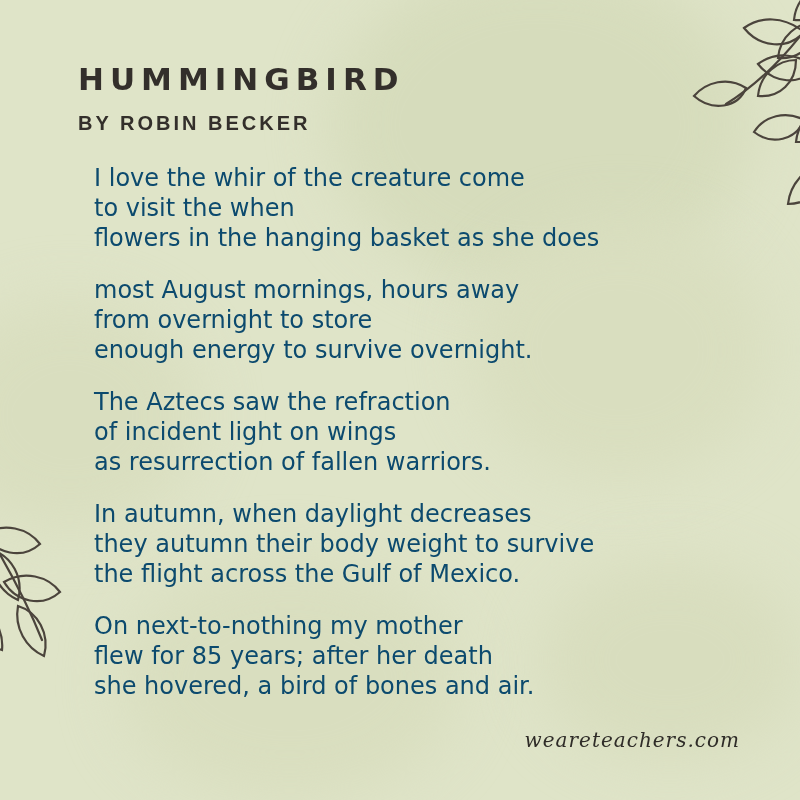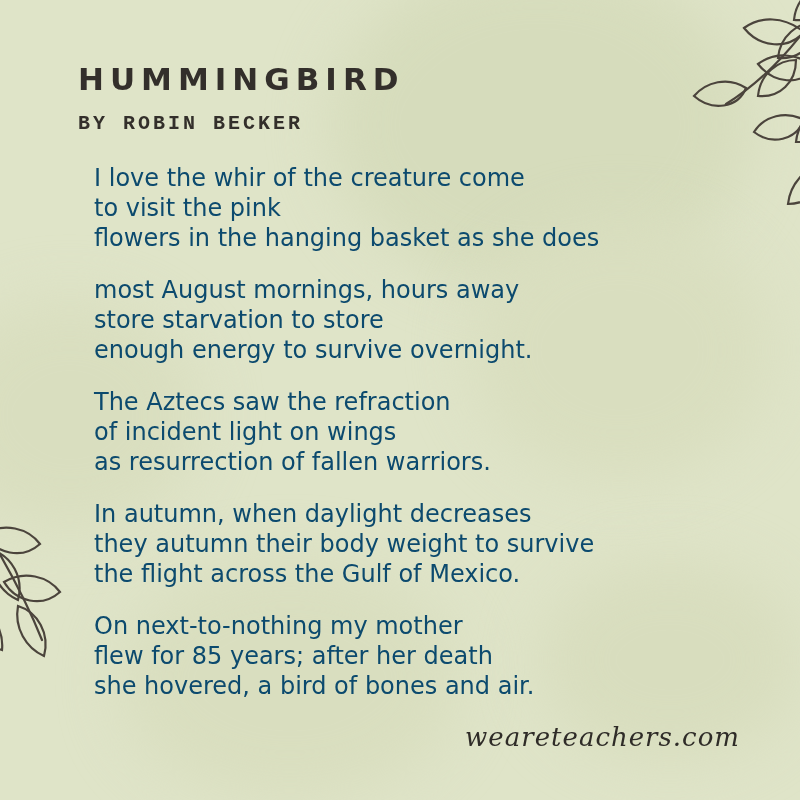--- a/index.html
+++ b/index.html
@@ -50,21 +50,21 @@
   .title {
     font-family: "DejaVu Sans", sans-serif;
     font-weight: bold;
     font-size: 31px;
     letter-spacing: 6px;
     color: #332f2b;
     margin: 0 0 16px 0;
     line-height: 1.1;
   }
   .byline {
-    font-family: Liberation Mono, monospace;
+    font-family: Liberation Sans, sans-serif;
     font-weight: bold;
     font-size: 20px;
     letter-spacing: 3px;
     color: #332f2b;
     margin: 16px 0 28px 0;
   }
   .poem {
     font-family: "DejaVu Sans", sans-serif;
     font-size: 24px;
     line-height: 30px;
@@ -76,21 +76,21 @@
   }
   .stanza .line {
     white-space: pre;
   }
   .credit {
     position: absolute;
     right: 88px;
     bottom: 48px;
     font-family: "DejaVu Serif", serif;
     font-style: italic;
-    font-size: 26px;
+    font-size: 20px;
     letter-spacing: 1px;
     color: #2f2c28;
     margin-left: 24px;
   }
 </style>
 </head>
 <body>
 
 <div id="poster">
 
@@ -126,26 +126,26 @@
     </g>
   </svg>
 
   <div class="content">
     <h1 class="title">HUMMINGBIRD</h1>
     <h2 class="byline">BY ROBIN BECKER</h2>
 
     <div class="poem">
       <p class="stanza">
         <span class="line">I love the whir of the creature come</span><br>
-        <span class="line">to visit the pink</span><br>
+        <span class="line">to visit the when</span><br>
         <span class="line">flowers in the hanging basket as she does</span>
       </p>
       <p class="stanza">
         <span class="line">most August mornings, hours away</span><br>
-        <span class="line">store starvation to store</span><br>
+        <span class="line">from overnight to store</span><br>
         <span class="line">enough energy to survive overnight.</span>
       </p>
       <p class="stanza">
         <span class="line">The Aztecs saw the refraction</span><br>
         <span class="line">of incident light on wings</span><br>
         <span class="line">as resurrection of fallen warriors.</span>
       </p>
       <p class="stanza">
         <span class="line">In autumn, when daylight decreases</span><br>
         <span class="line">they autumn their body weight to survive</span><br>

